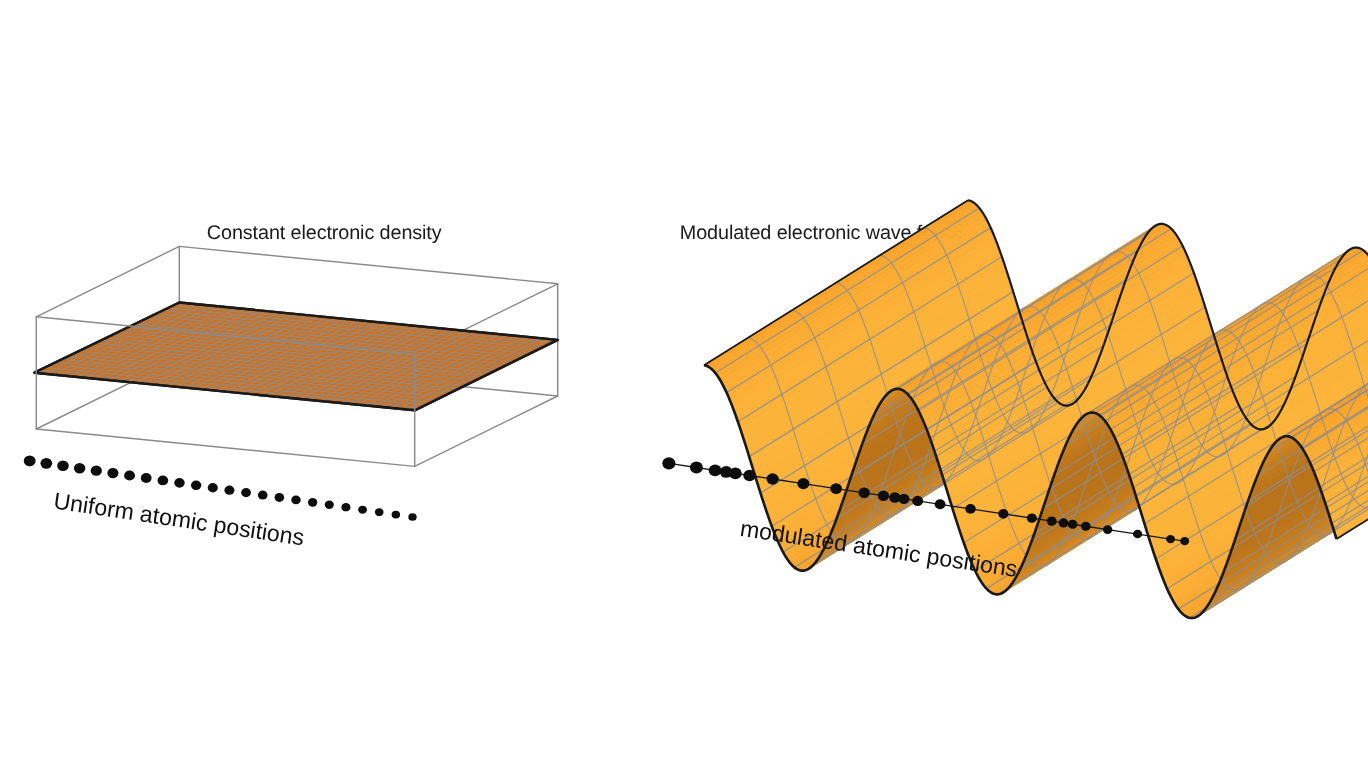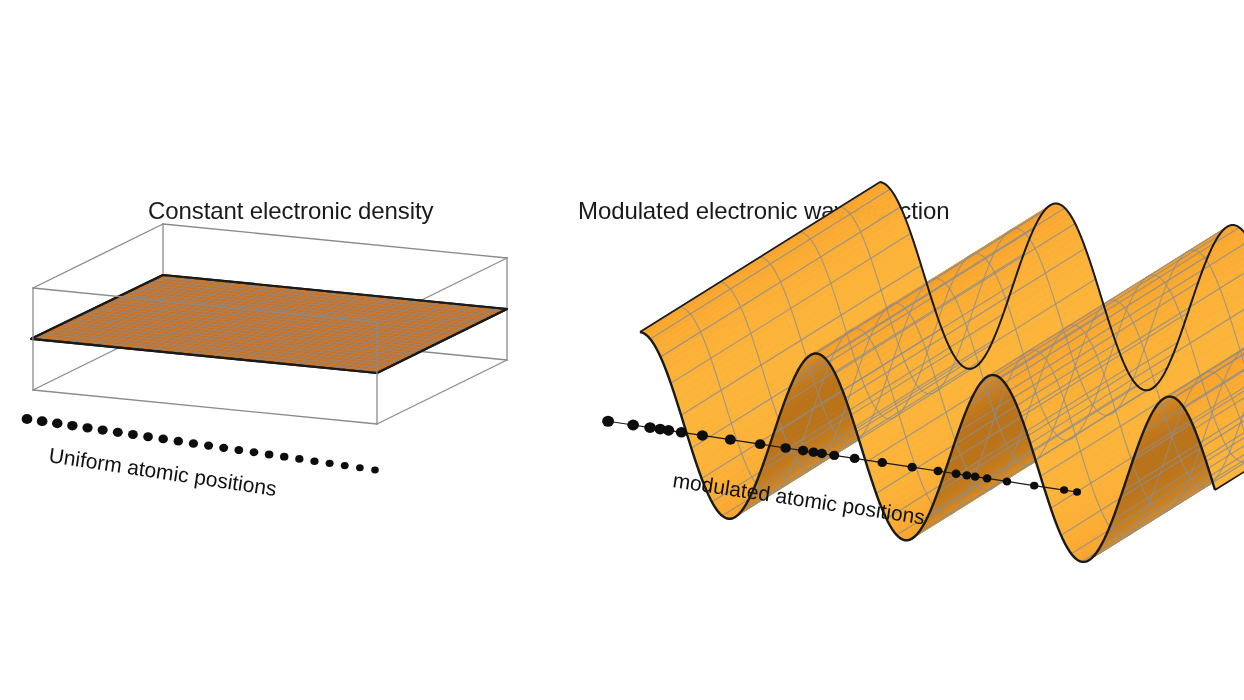--- a/index.html
+++ b/index.html
@@ -1,20 +1,20 @@
 <!DOCTYPE html>
 <html><head>
 <meta charset="utf-8">
 <style>
   html,body{margin:0;padding:0;background:#ffffff;}
   body{width:1244px;height:700px;overflow:hidden;
        font-family:"Liberation Sans","DejaVu Sans",sans-serif;}
   #stage{position:relative;width:1244px;height:700px;background:#ffffff;}
-  .panel-title{position:absolute;color:#1a1a1a;font-size:24px;line-height:26px;
-               letter-spacing:-0.1px;white-space:pre-line;}
+  .panel-title{position:absolute;color:#1a1a1a;font-size:18px;line-height:26px;
+               letter-spacing:-0.1px;white-space:pre-line;margin-left:40px;}
   #left-title{left:148px;top:198px;}
   #right-title{left:578px;top:198px;}
   svg{position:absolute;left:0;top:0;width:1244px;height:700px;overflow:visible;}
   .rot-label{font-size:21px;fill:#111111;font-family:"Liberation Sans","DejaVu Sans",sans-serif;}
 </style>
 </head>
 <body>
 
 <div id="stage">
 

